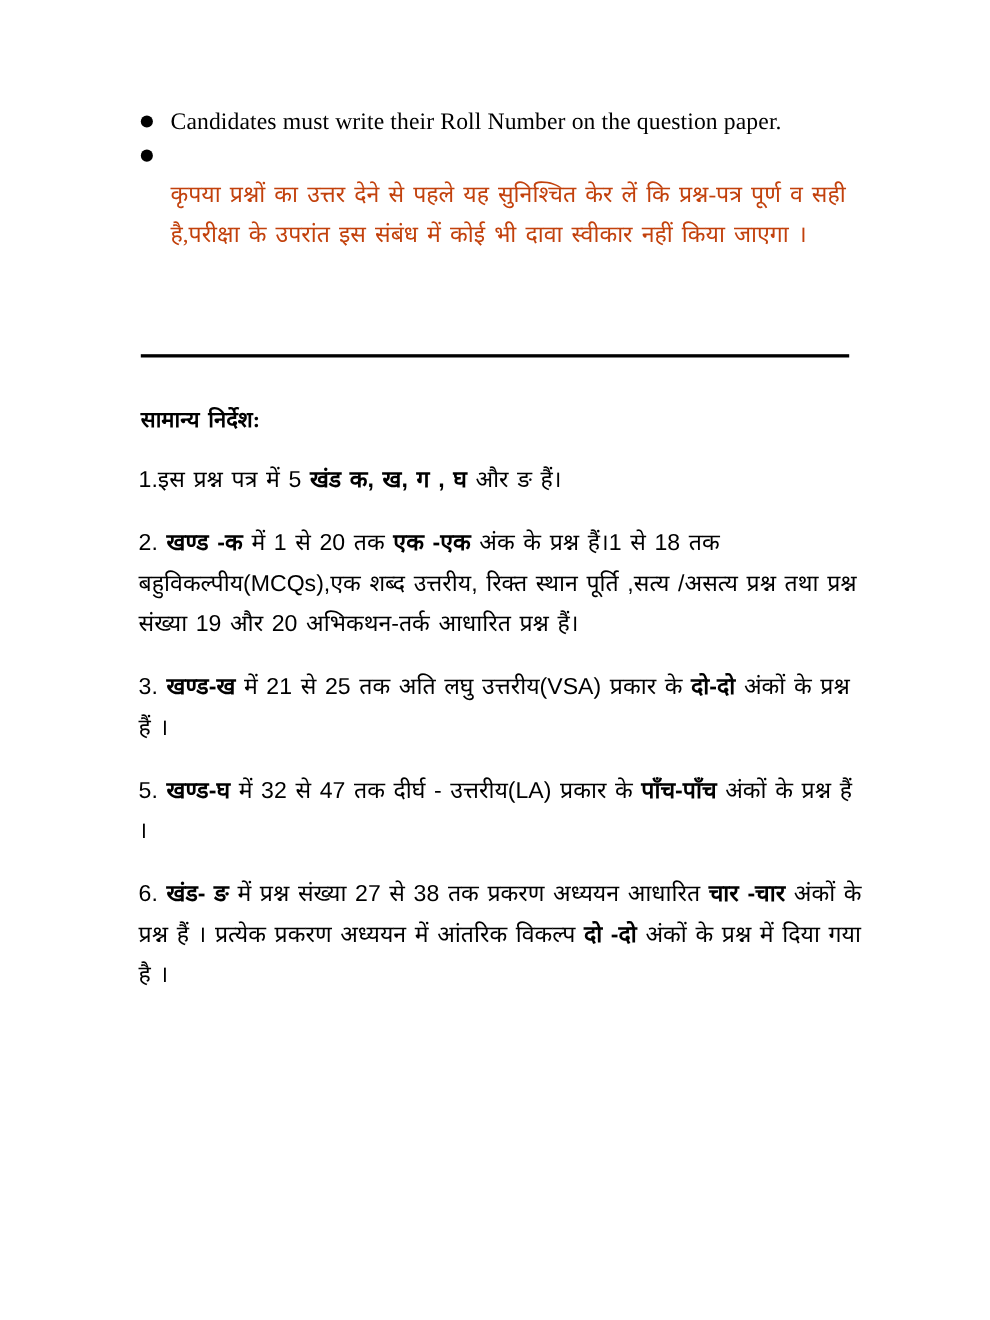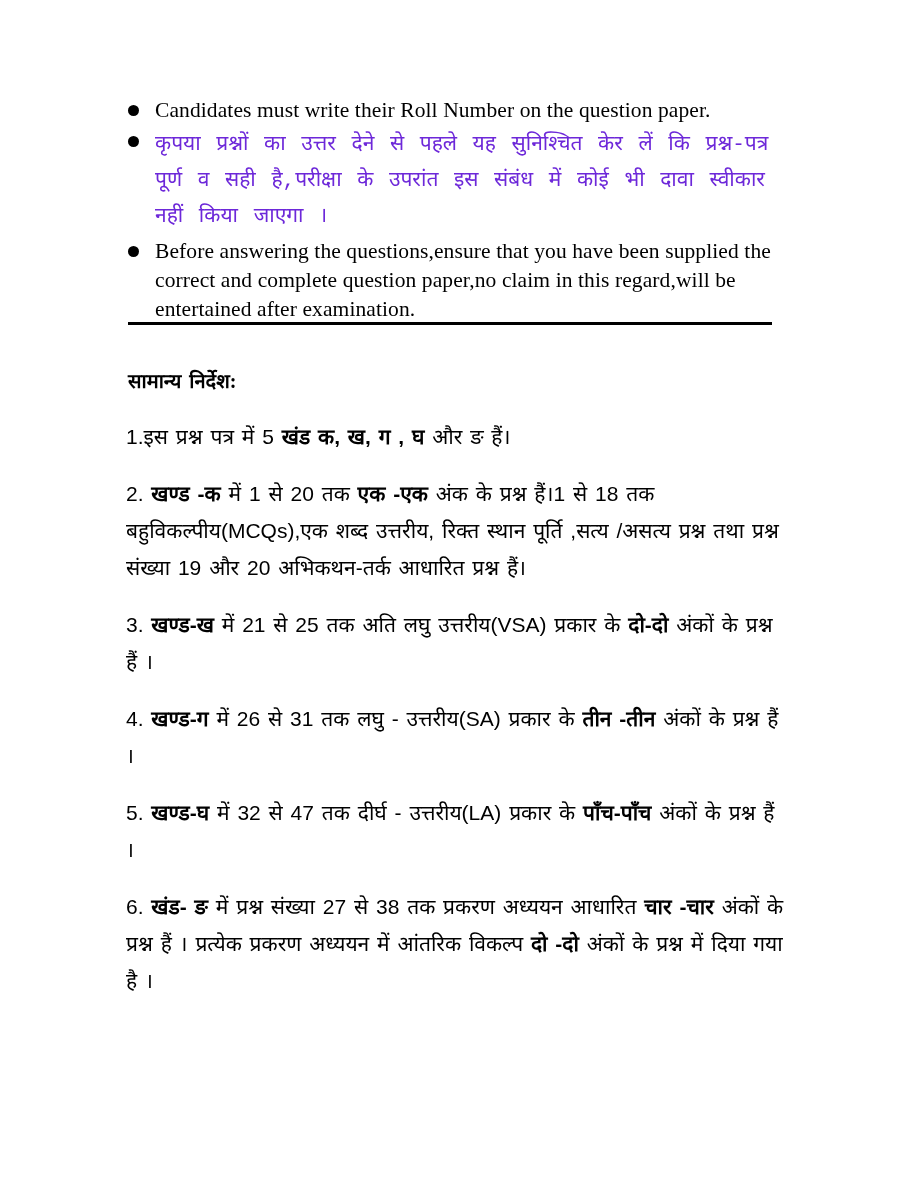--- a/index.html
+++ b/index.html
@@ -38,25 +38,26 @@
     margin-right: 16px;
   }
   .notice-text-en {
     font-family: "Liberation Serif", "DejaVu Serif", serif;
     font-size: 21.5px;
     line-height: 29px;
     color: #000000;
     letter-spacing: 0.1px;
   }
   .notice-text-hi {
-    font-family: Liberation Mono, monospace;
+    font-family: Liberation Serif, serif;
     font-size: 21px;
     line-height: 36px;
-    color: #6d28d9;
+    color: #c2410c;
     word-spacing: 3px;
+    margin-top: 32px;
   }
   .rule-under-notice {
     position: absolute;
     left: 128px;
     top: 322px;
     width: 644px;
     height: 3px;
     background: #000000;
   }
 
@@ -109,35 +110,30 @@
     <div class="notice-item">
       <span class="bullet-dot"></span>
       <span class="notice-text-en">Candidates must write their Roll Number on the question paper.</span>
     </div>
 
     <div class="notice-item">
       <span class="bullet-dot"></span>
       <span class="notice-text-hi">कृपया प्रश्नों का उत्तर देने से पहले यह सुनिश्चित केर लें कि प्रश्न-पत्र पूर्ण व सही है,परीक्षा के उपरांत इस संबंध में कोई भी दावा स्वीकार नहीं किया जाएगा ।</span>
     </div>
 
-    <div class="notice-item">
-      <span class="bullet-dot"></span>
-      <span class="notice-text-en">Before answering the questions,ensure that you have been supplied the correct and complete question paper,no claim in this regard,will be entertained after examination.</span>
-    </div>
 
   </div>
 
   <div class="rule-under-notice"></div>
 
   <div class="gi-heading">सामान्य निर्देश:</div>
 
   <div class="gi-list">
       <div class="gi-item"><span>1.</span><span>इस प्रश्न पत्र में 5 </span><b>खंड क, ख, ग , घ</b><span>  और ङ हैं।</span></div>
       <div class="gi-item"><span>2.</span><span> </span><b>खण्ड -क</b><span> में 1 से 20 तक </span><b>एक -एक</b><span> अंक के प्रश्न हैं।1 से 18 तक बहुविकल्पीय(MCQs),एक शब्द उत्तरीय, रिक्त स्थान पूर्ति ,सत्य /असत्य  प्रश्न तथा प्रश्न संख्या 19 और 20 अभिकथन-तर्क  आधारित प्रश्न हैं।</span></div>
       <div class="gi-item"><span>3.</span><span> </span><b>खण्ड-ख</b><span> में 21 से 25 तक  अति   लघु उत्तरीय(VSA) प्रकार के </span><b>दो-दो</b><span> अंकों के प्रश्न हैं ।</span></div>
-      <div class="gi-item"><span>4.</span><span> </span><b>खण्ड-ग</b><span> में 26  से 31  तक   लघु - उत्तरीय(SA) प्रकार के </span><b>तीन -तीन</b><span> अंकों के प्रश्न हैं ।</span></div>
       <div class="gi-item"><span>5.</span><span> </span><b>खण्ड-घ</b><span> में 32  से 47  तक   दीर्घ - उत्तरीय(LA) प्रकार के </span><b>पाँच-पाँच</b><span> अंकों के प्रश्न हैं ।</span></div>
       <div class="gi-item"><span>6.</span><span> </span><b>खंड- ङ</b><span> में प्रश्न संख्या 27 से 38 तक  प्रकरण अध्ययन आधारित </span><b>चार -चार</b><span>  अंकों के प्रश्न हैं ।    प्रत्येक   प्रकरण अध्ययन    में आंतरिक विकल्प </span><b>दो -दो</b><span>      अंकों   के प्रश्न में दिया गया है ।</span></div>
     </div>
 
   <div class="page-number">2</div>
 
 </div>
 
 </body></html>

